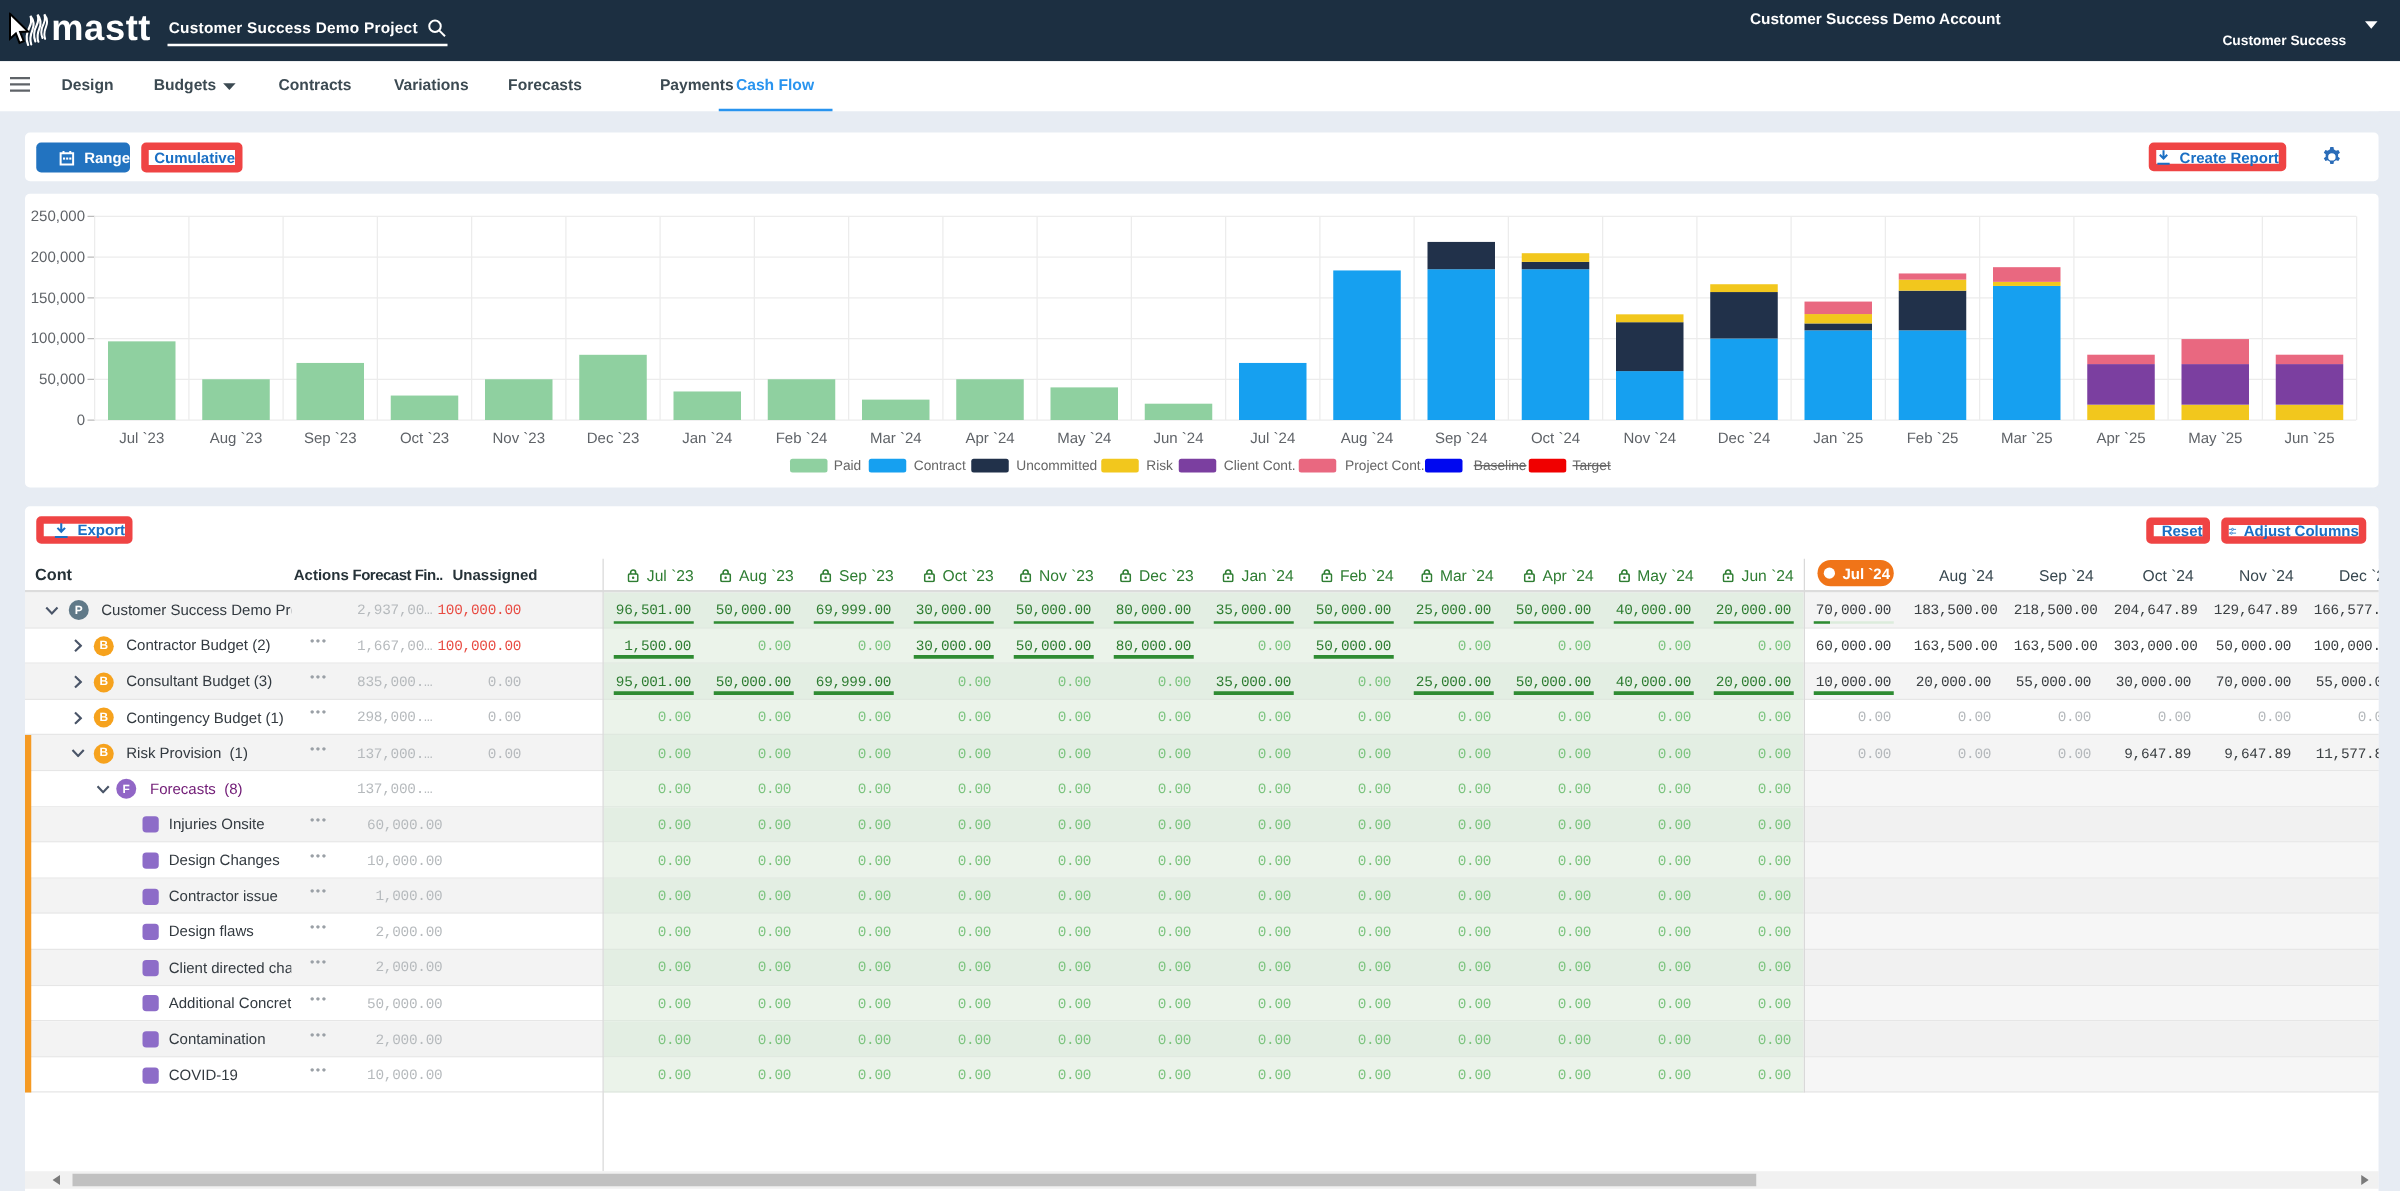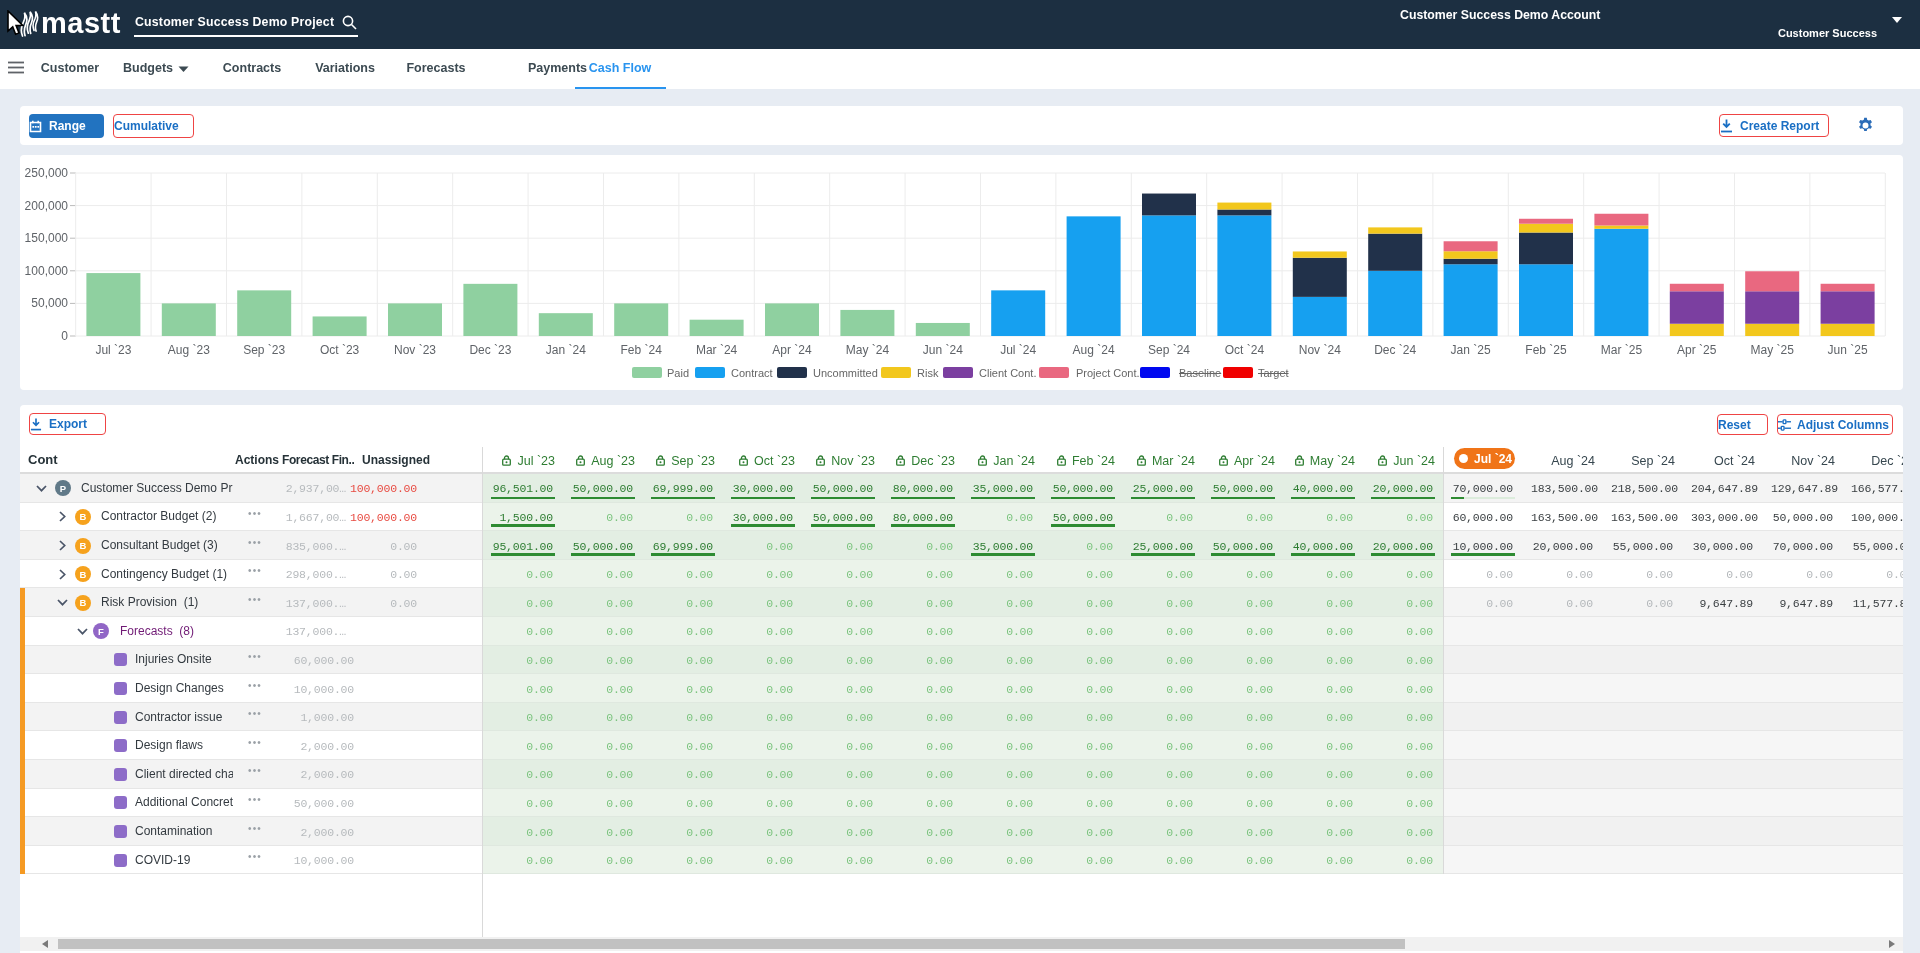--- a/index.html
+++ b/index.html
@@ -1,18 +1,18 @@
 <!DOCTYPE html>
 <html><head><meta charset="utf-8"><style>
 *{margin:0;padding:0;box-sizing:border-box;}
 html,body{width:1920px;height:953px;overflow:hidden;}
 body{font-family:"Liberation Sans",sans-serif;background:#e7ecf3;position:relative;}
 .abs{position:absolute;}
-.btn{position:absolute;display:flex;align-items:center;justify-content:flex-start;border-radius:4px;font-weight:700;font-size:12px;white-space:nowrap;}
-.obtn{border:1px solid #ef4444;background:#fff;color:#1a6fc4;}
+.btn{position:absolute;display:flex;align-items:center;justify-content:flex-end;border-radius:4px;font-weight:700;font-size:12px;white-space:nowrap;}
+.obtn{border:6px solid #ef4444;background:#fff;color:#1a6fc4;}
 .num{position:absolute;font-family:"Liberation Mono",monospace;font-size:11.5px;letter-spacing:-0.2px;text-align:right;}
 </style></head><body>
 
 <div class="abs" style="left:0;top:0;width:1920px;height:49px;background:#1c2f41;"></div>
 <svg class="abs" style="left:19px;top:7px;" width="20" height="34" viewBox="0 0 20 34">
 <g stroke="#fff" fill="none" stroke-linecap="round">
 <path d="M3.5,29 C1.2,23.5 2.4,18.8 4.6,14.6 C6,11.9 6.3,8.9 5.4,5.8 C8.2,9.4 8.5,13.2 6.9,17.1 C5.3,21 4.8,24.8 6,28.6" stroke-width="1.7"></path>
 <path d="M9.3,26.2 C7.3,21.2 8.4,16.9 10.4,13 C11.6,10.6 11.9,7.8 11.1,4.8 C13.8,8.3 14,12 12.5,15.7 C11,19.4 10.5,22.9 11.7,26.4" stroke-width="1.7"></path>
 <path d="M15,23.4 C13.2,19.2 14.1,15.4 15.9,12 C17,9.8 17.2,7.2 16.5,4.5 C19,7.7 19.2,11.1 17.8,14.5 C16.4,17.8 16,21 17.1,24.1" stroke-width="1.6"></path>
 </g>
@@ -33,21 +33,21 @@
 <path d="M2,1 L2,21 L6.7,16.8 L9.6,24.3 L13,22.9 L10.1,15.6 L16.5,15.2 Z" fill="#fff" stroke="#000" stroke-width="1.6"></path>
   </svg>
 <div class="abs" style="left:0;top:49px;width:1920px;height:40px;background:#fff;"></div>
 <svg class="abs" style="left:8px;top:61px;" width="16" height="13" viewBox="0 0 16 13">
 <g stroke="#5f6368" stroke-width="1.8">
       <line x1="0" y1="1.5" x2="16" y2="1.5"></line>
       <line x1="0" y1="6.5" x2="16" y2="6.5"></line>
       <line x1="0" y1="11.5" x2="16" y2="11.5"></line>
     </g>
   </svg>
-<div class="abs" style="left:10px;top:61px;width:120px;text-align:center;font-size:12.5px;font-weight:700;color:#3c4a52;white-space:nowrap;">Customer</div>
+<div class="abs" style="left:10px;top:61px;width:120px;text-align:center;font-size:12.5px;font-weight:700;color:#3c4a52;white-space:nowrap;">Design</div>
 <div class="abs" style="left:88px;top:61px;width:120px;text-align:center;font-size:12.5px;font-weight:700;color:#3c4a52;white-space:nowrap;">Budgets</div>
 <div class="abs" style="left:192px;top:61px;width:120px;text-align:center;font-size:12.5px;font-weight:700;color:#3c4a52;white-space:nowrap;">Contracts</div>
 <div class="abs" style="left:285px;top:61px;width:120px;text-align:center;font-size:12.5px;font-weight:700;color:#3c4a52;white-space:nowrap;">Variations</div>
 <div class="abs" style="left:376px;top:61px;width:120px;text-align:center;font-size:12.5px;font-weight:700;color:#3c4a52;white-space:nowrap;">Forecasts</div>
 <div class="abs" style="left:467px;top:61px;width:120px;text-align:right;font-size:12.5px;font-weight:700;color:#3c4a52;white-space:nowrap;">Payments</div>
 <div class="abs" style="left:560px;top:61px;width:120px;text-align:center;font-size:12.5px;font-weight:700;color:#2994ef;white-space:nowrap;">Cash Flow</div>
 <svg class="abs" style="left:178px;top:66px;" width="11" height="7" viewBox="0 0 11 7">
     <path d="M0.5,0.5 L5.5,6 L10.5,0.5 Z" fill="#3c4a52"></path>
   </svg>
 <div class="abs" style="left:575px;top:87px;width:91px;height:2px;background:#2994ef;"></div>

